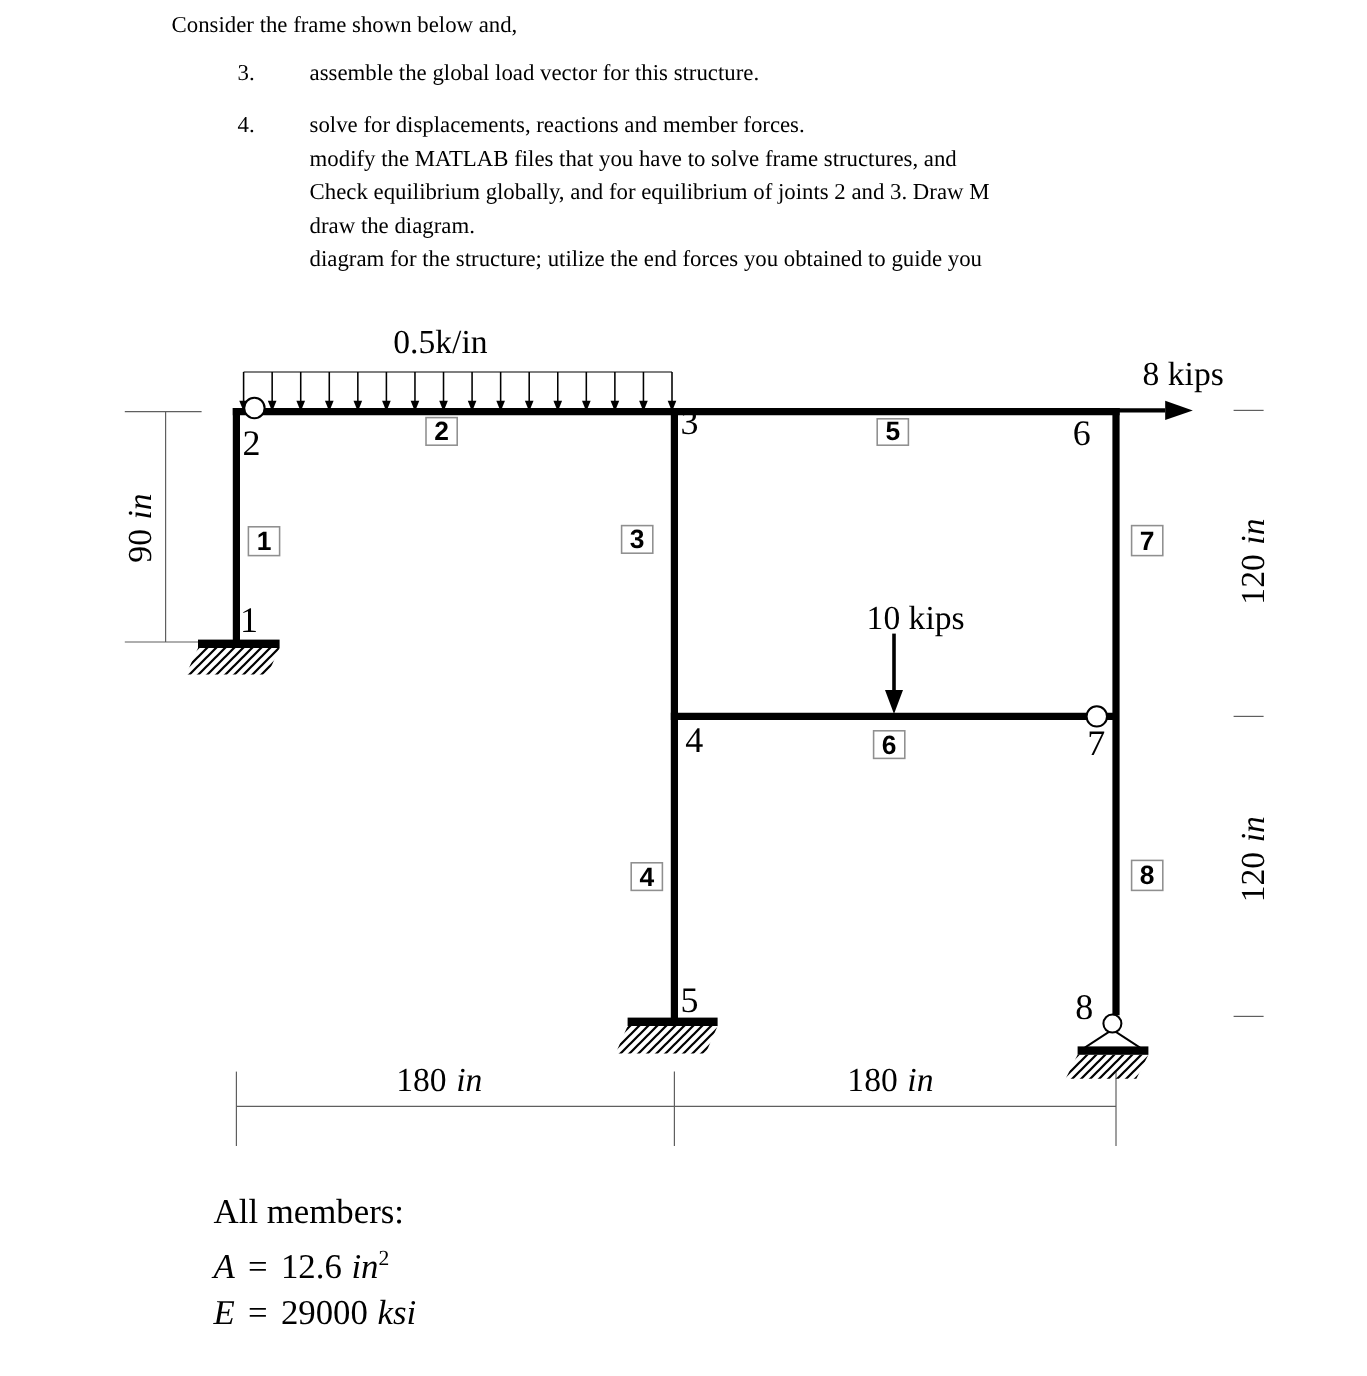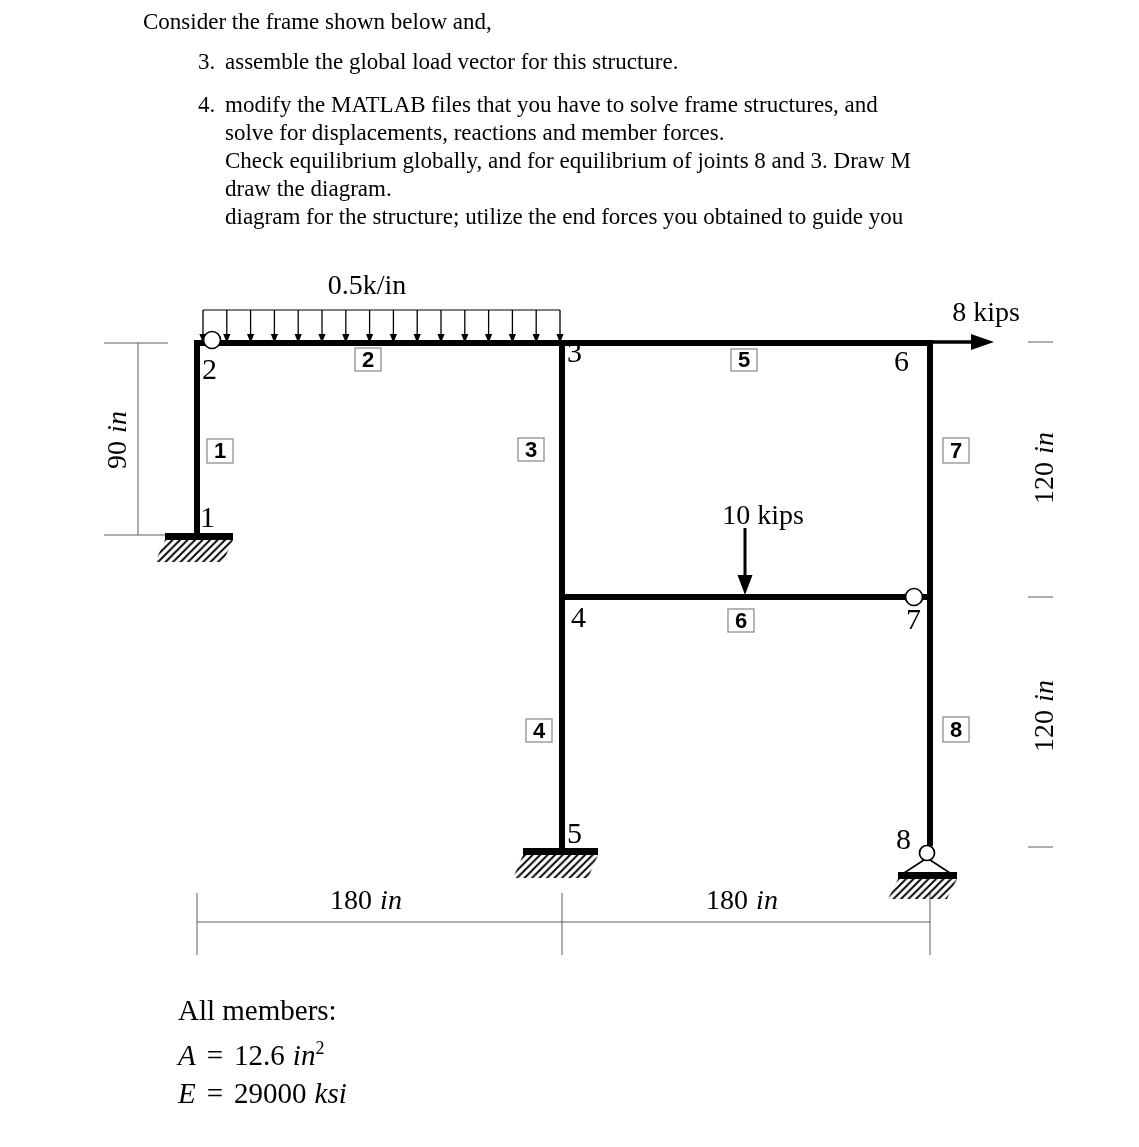--- a/index.html
+++ b/index.html
@@ -1,27 +1,27 @@
 <!DOCTYPE html>
 <html><head>
 <meta charset="utf-8">
 <style>
   html,body{margin:0;padding:0;background:#fff;}
   .page{
     position:relative;width:1139px;height:1147px;background:#fff;color:#000;
     font-family:"Liberation Serif",serif;overflow:hidden;
   }
   
-  .problem{position:absolute;left:143px;top:8px;width:960px;font-size:23px;line-height:28px;}
+  .problem{position:absolute;left:143px;top:8px;width:960px;font-size:19px;line-height:28px;}
   .problem .intro{margin:0;white-space:nowrap;}
   .problem .item{display:flex;align-items:flex-start;}
   .problem .item.i3{margin-top:12px;}
   .problem .item.i4{margin-top:15px;}
   .problem .num{flex:0 0 27px;margin-left:55px;}
-  .problem .lines{flex:1;}
+  .problem .lines{flex:1;margin-left:33px;}
   .problem .lines div{white-space:nowrap;}
   
   svg.diagram{position:absolute;left:0;top:0;width:1139px;height:1147px;}
   .member{stroke:#000;stroke-width:6;fill:none;}
   .hinge{fill:#fff;stroke:#000;stroke-width:1.7;}
   .support-bar{fill:#000;}
   .hatch-fill{fill:url(#hatch);stroke:none;}
   .pin-leg{stroke:#000;stroke-width:1.6;fill:none;}
   .dim{stroke:#5f5f5f;stroke-width:1;fill:none;}
   .load-tail{stroke:#000;stroke-width:1;fill:none;}
@@ -54,23 +54,23 @@
     <p class="intro">Consider the frame shown below and,</p>
     <div class="item i3">
       <span class="num">3.</span>
       <div class="lines">
         <div>assemble the global load vector for this structure.</div>
       </div>
     </div>
     <div class="item i4">
       <span class="num">4.</span>
       <div class="lines">
+        <div>solve for displacements, reactions and member forces.</div>
         <div>modify the MATLAB files that you have to solve frame structures, and</div>
-        <div>solve for displacements, reactions and member forces.</div>
-        <div>Check equilibrium globally, and for equilibrium of joints 8 and 3. Draw M</div>
+        <div>Check equilibrium globally, and for equilibrium of joints 2 and 3. Draw M</div>
         <div>draw the diagram.</div>
         <div>diagram for the structure; utilize the end forces you obtained to guide you</div>
       </div>
     </div>
   </div>
 
   <svg class="diagram" viewBox="0 0 1139 1147">
     <defs>
       <pattern id="hatch" patternUnits="userSpaceOnUse" width="7.5" height="7.5">
         <path d="M0,7.5 L7.5,0 M-1.9,1.9 L1.9,-1.9 M5.6,9.4 L9.4,5.6" stroke="#000" stroke-width="1.9"></path>

